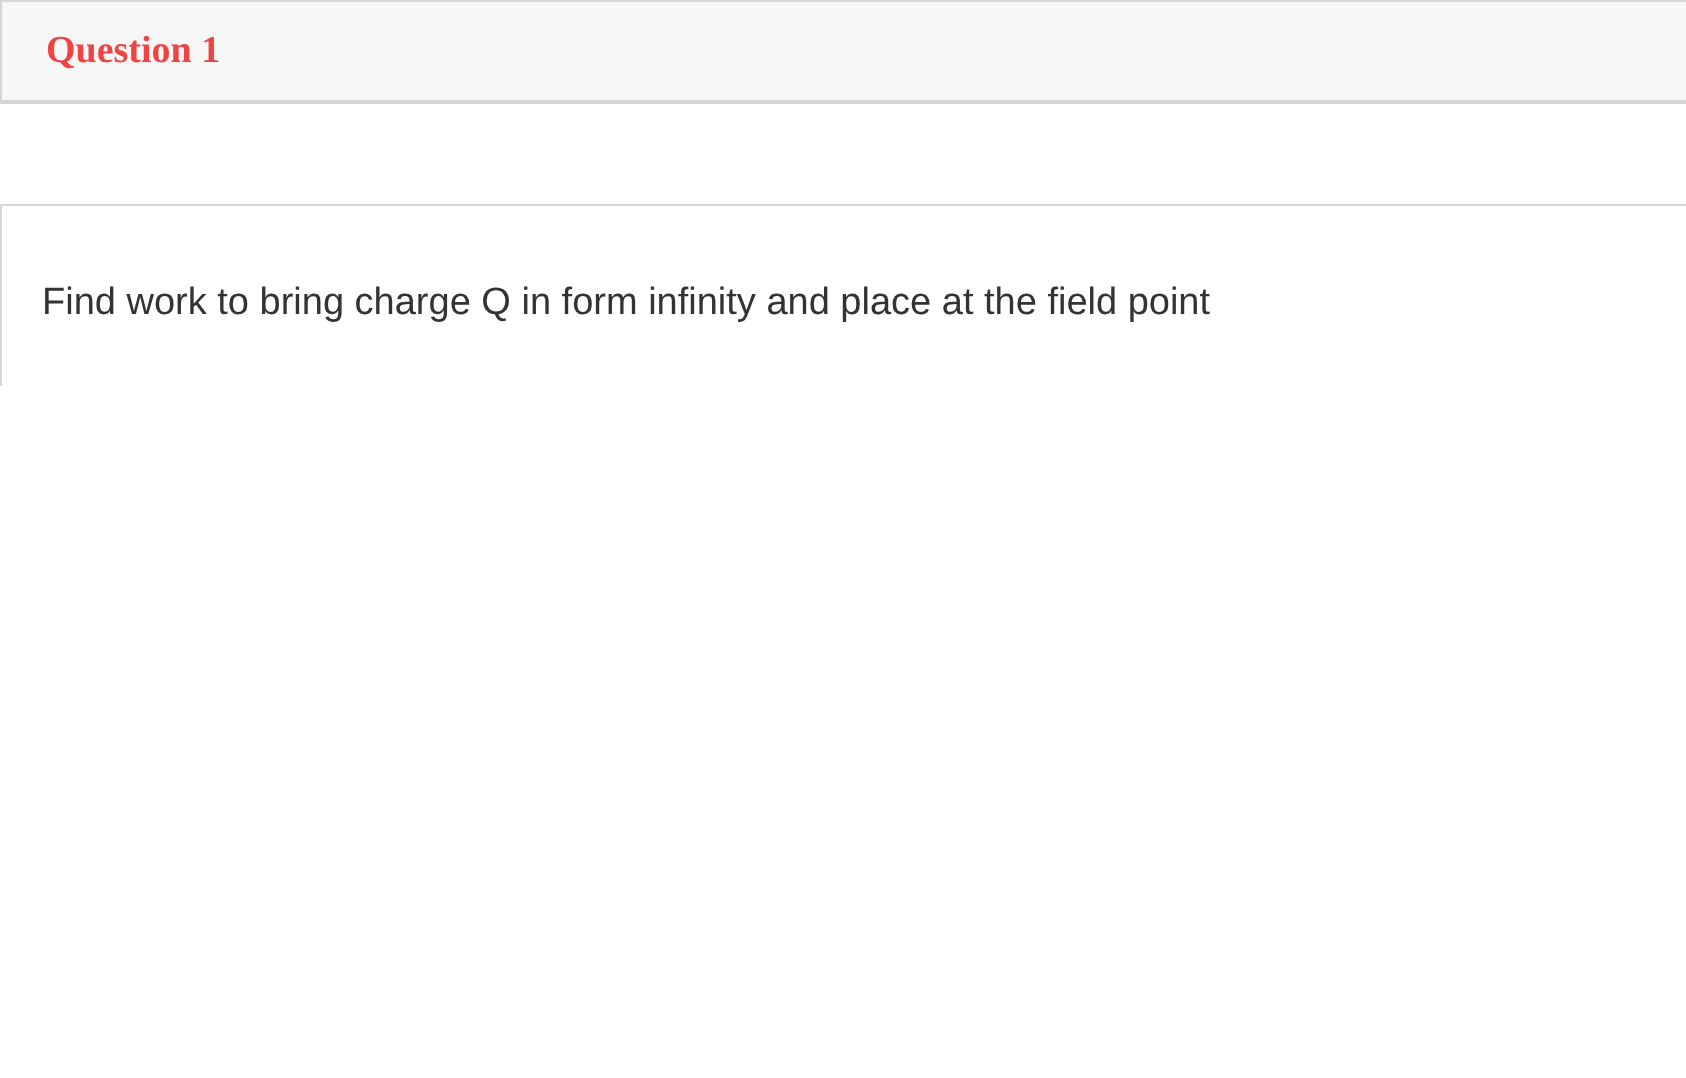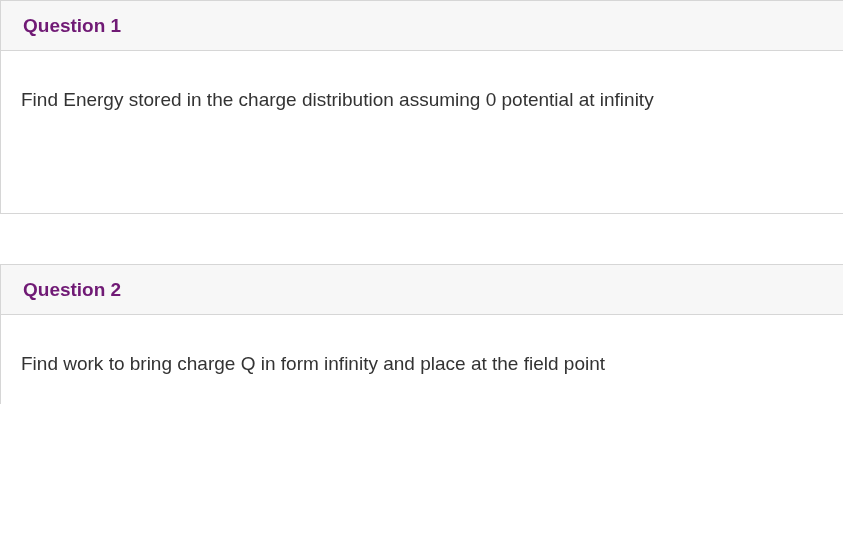--- a/index.html
+++ b/index.html
@@ -22,21 +22,22 @@
       margin-bottom: 0;
     }
     .question-header {
       background: #f7f7f7;
       border-bottom: 1px solid #d6d6d6;
       padding: 14px 22px 13px;
     }
     .question-header-title {
       font-size: 19px;
       font-weight: 700;
-      color: #701a75;
+      color: #ef4444;
+      font-family: Liberation Serif, serif;
     }
     .question-body {
       background: #ffffff;
       padding: 36px 20px 100px 20px;
     }
     .question-body-text {
       font-size: 19px;
       font-weight: 400;
       color: #333333;
       line-height: 1.35;
@@ -48,27 +49,21 @@
       padding: 36px 8px 28px 20px;
     }
   </style>
 </head>
 <body>
 
 <div class="question-card">
   <div class="question-header">
     <div class="question-header-title">Question 1</div>
   </div>
-  <div class="question-body">
-    <div class="question-body-text">Find Energy stored in the charge distribution assuming 0 potential at infinity</div>
-  </div>
 </div>
 
 <div class="spacer"></div>
 
 <div class="question-card" style="border-bottom:none;">
-  <div class="question-header">
-    <div class="question-header-title">Question 2</div>
-  </div>
   <div class="question-body q2-body">
     <div class="question-body-text">Find work to bring charge Q in form infinity and place at the field point</div>
   </div>
 </div>
 
 </body></html>

